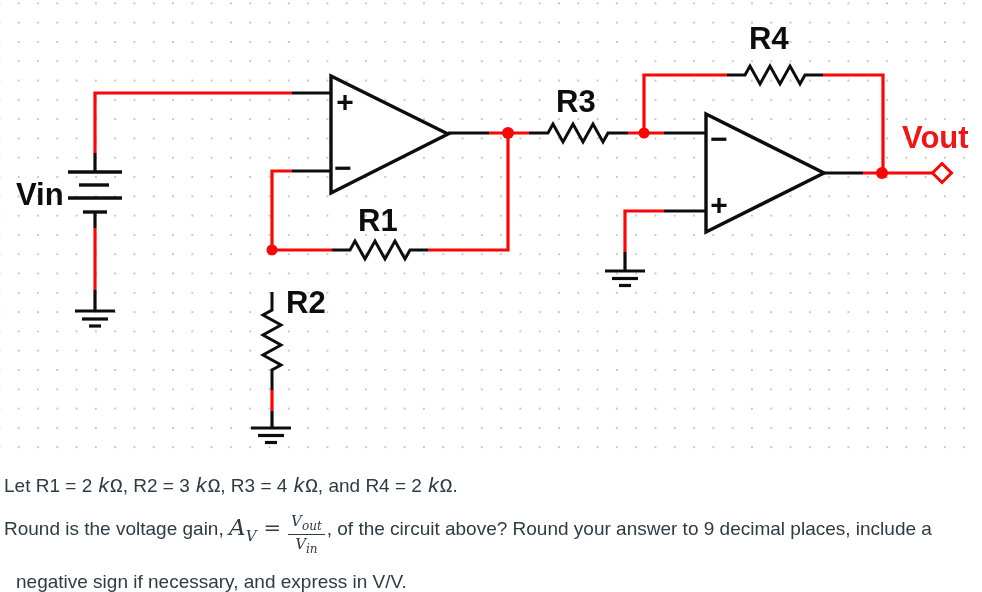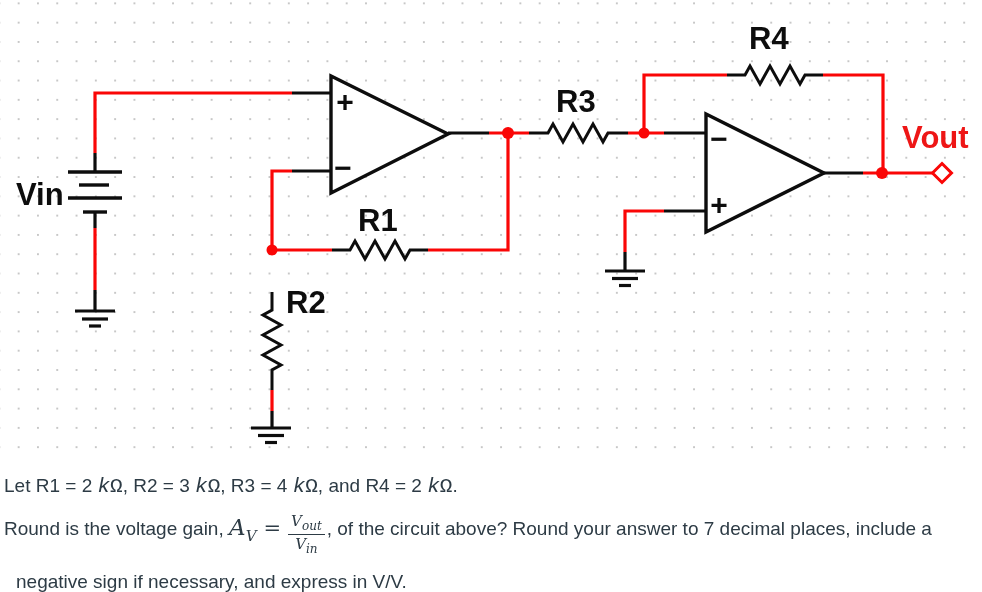--- a/index.html
+++ b/index.html
@@ -136,18 +136,18 @@
       <text class="clabel" x="556" y="112">R3</text>
       <text class="clabel" x="749" y="49">R4</text>
       <text class="clabel voutlabel" x="902" y="148">Vout</text>
     </svg>
   </div>
 
   <div class="question-area">
 
     <p class="q-line"><span>Let R1 = 2 </span><span class="mk"><span class="mi">k</span><span class="mo">Ω</span></span><span>, R2 = 3 </span><span class="mk"><span class="mi">k</span><span class="mo">Ω</span></span><span>, R3 = 4 </span><span class="mk"><span class="mi">k</span><span class="mo">Ω</span></span><span>, and R4 = 2 </span><span class="mk"><span class="mi">k</span><span class="mo">Ω</span></span><span>.</span></p>
 
-    <p class="q-line"><span>Round is the voltage gain, </span><span class="av"><span>A</span><sub>V</sub></span><span class="eq">=</span><span class="frac"><span class="num"><span>V</span><sub>out</sub></span><span class="den"><span>V</span><sub>in</sub></span></span><span>, of the circuit above? Round your answer to 7 decimal places, include a</span></p>
+    <p class="q-line"><span>Round is the voltage gain, </span><span class="av"><span>A</span><sub>V</sub></span><span class="eq">=</span><span class="frac"><span class="num"><span>V</span><sub>out</sub></span><span class="den"><span>V</span><sub>in</sub></span></span><span>, of the circuit above? Round your answer to 9 decimal places, include a</span></p>
 
     <p class="q-line last"><span>negative sign if necessary, and express in V/V.</span></p>
 
   </div>
 </div>
 
 </body></html>

